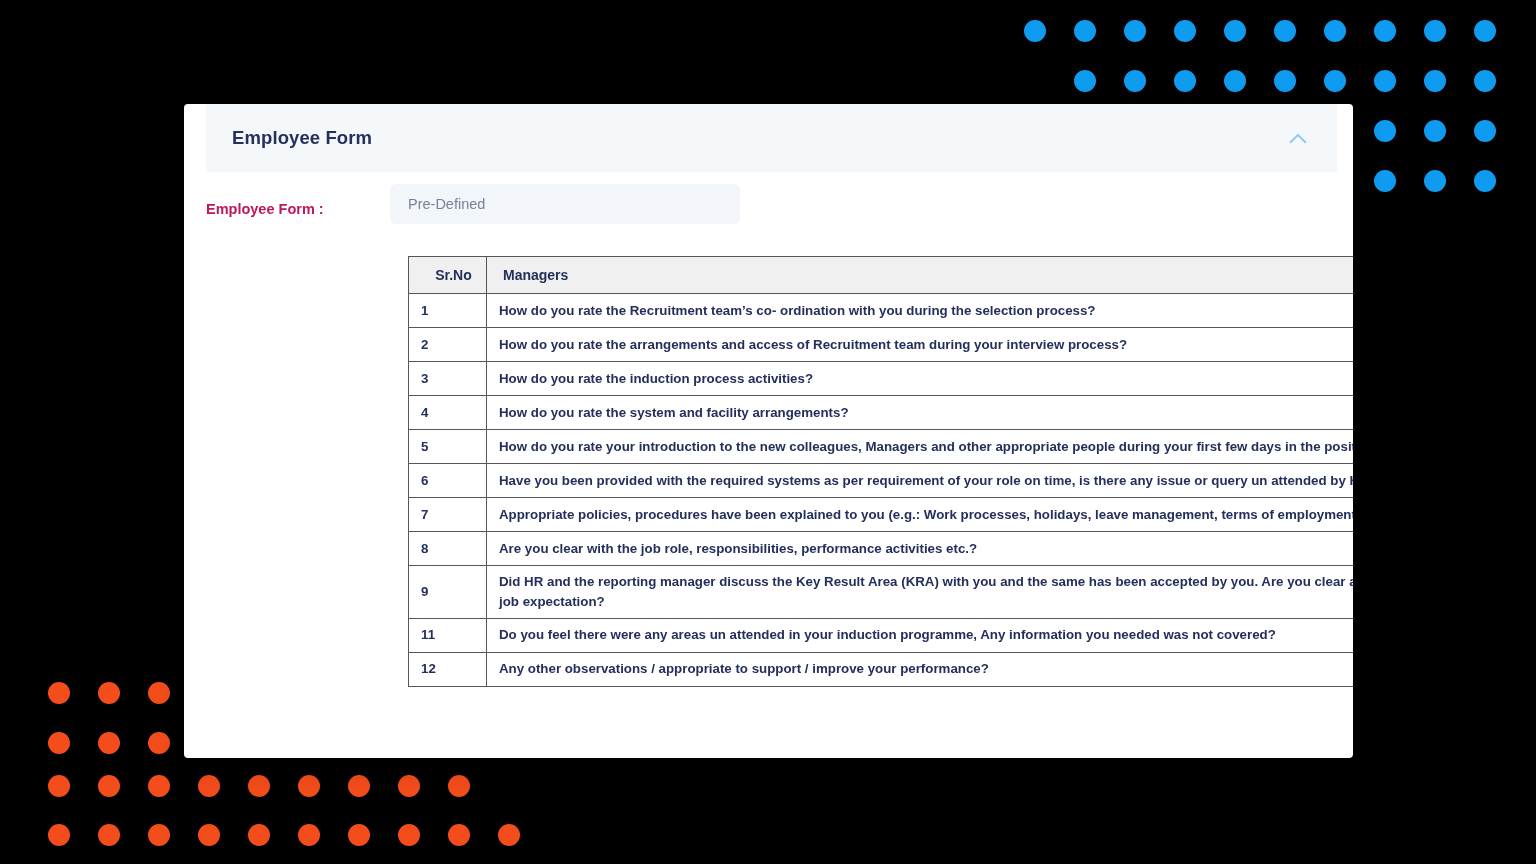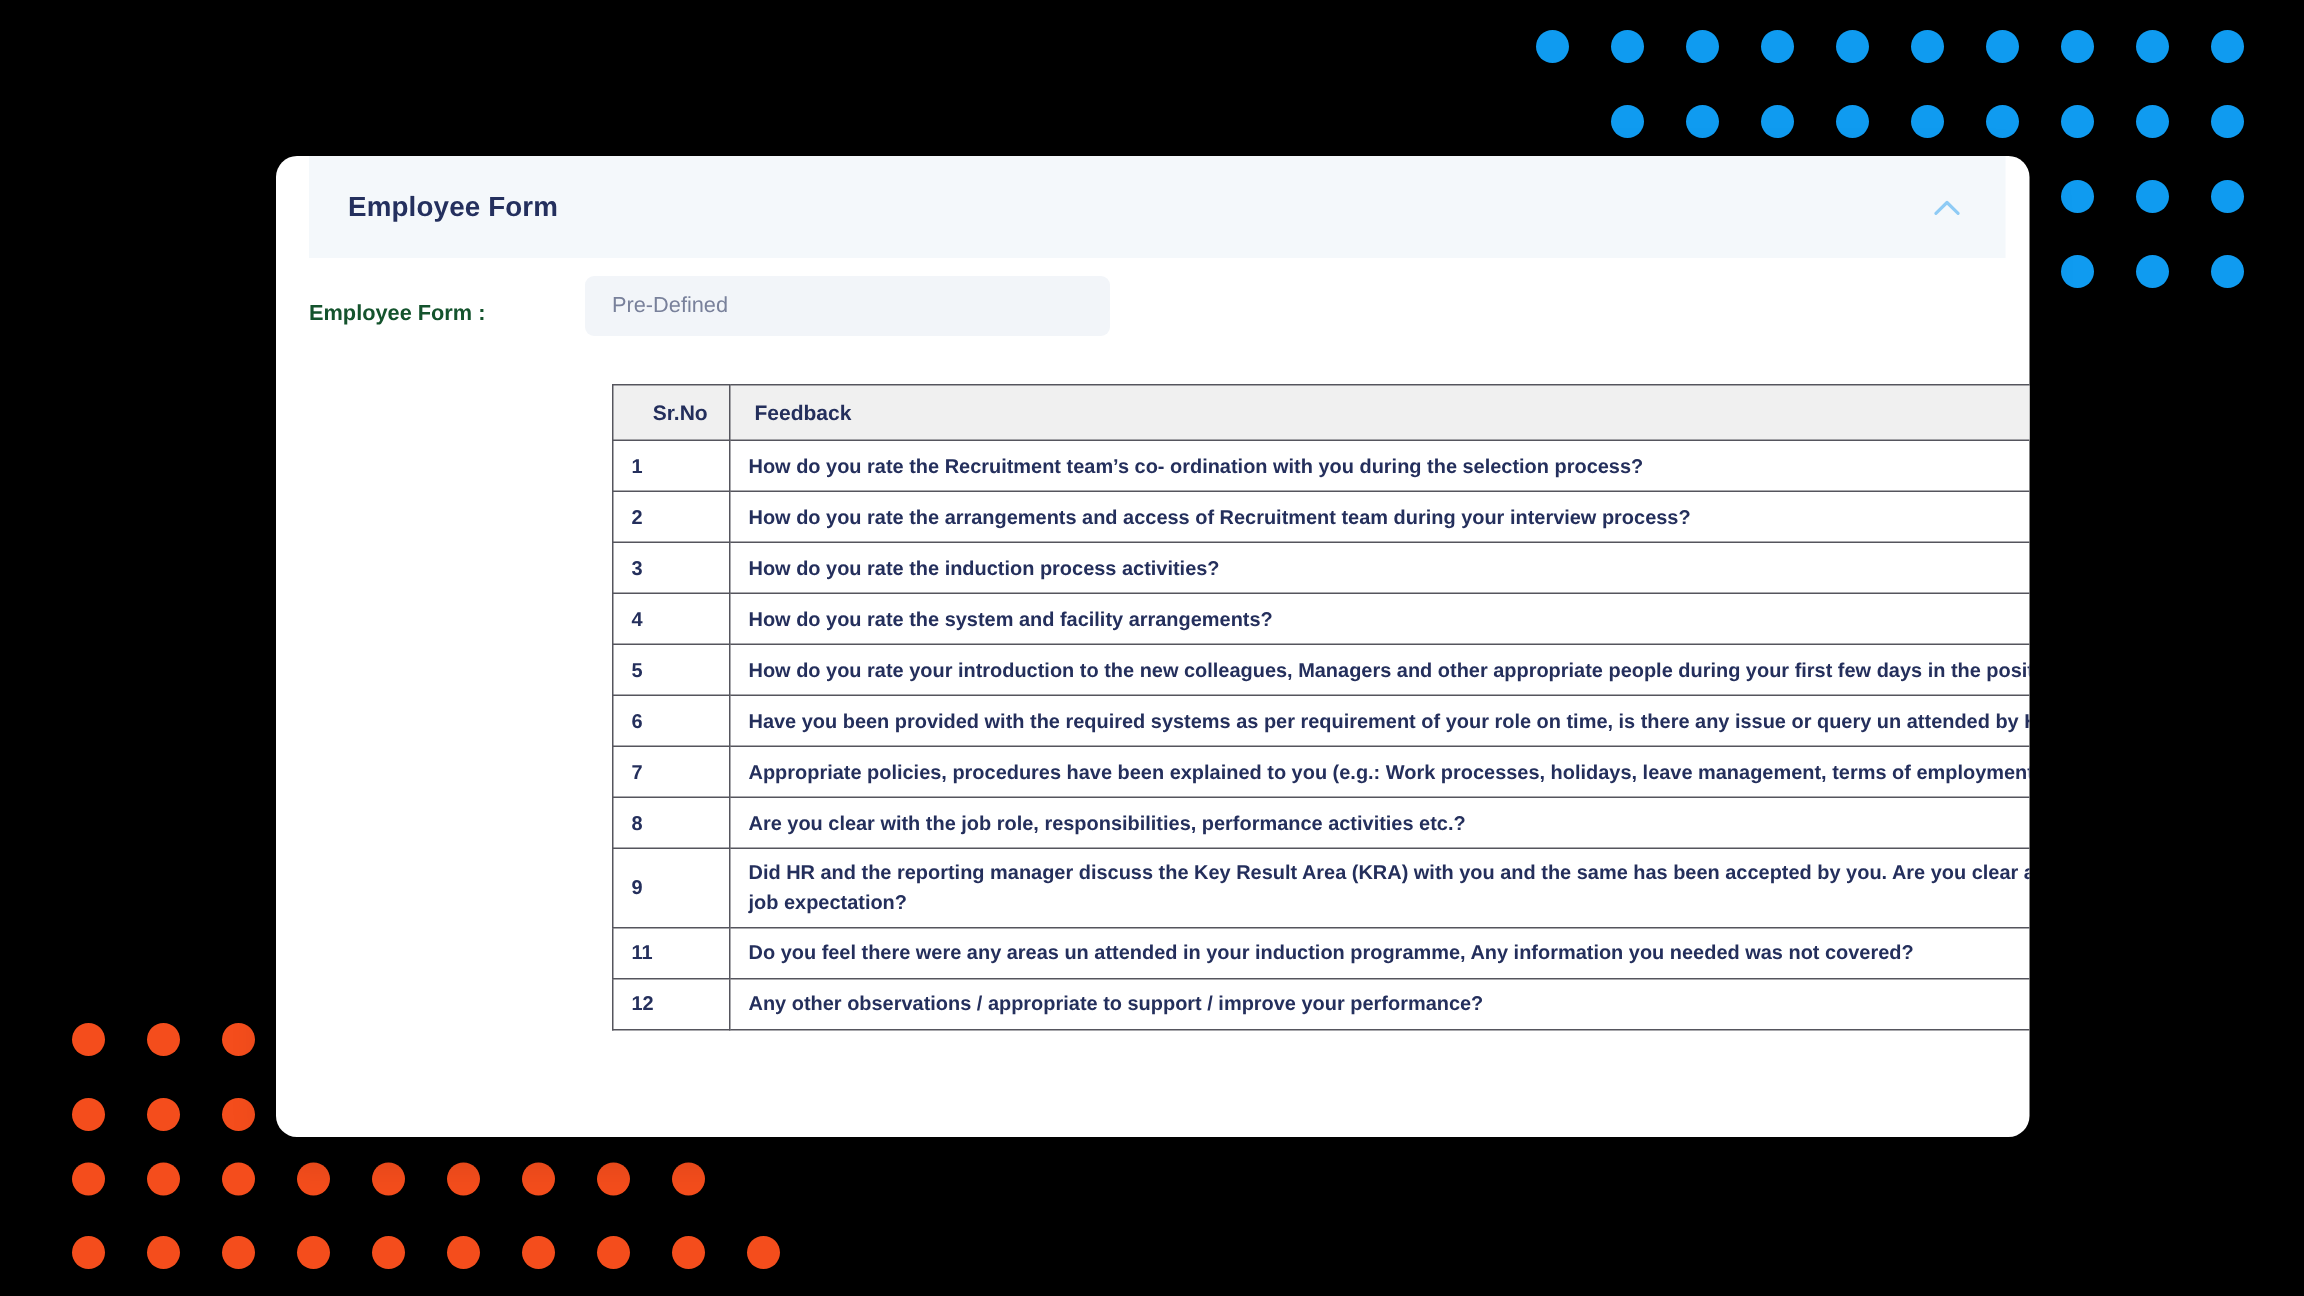--- a/index.html
+++ b/index.html
@@ -34,21 +34,21 @@
   .dot-orange { background: #f44d1c; }
 
   
   .card {
     position: absolute;
     left: 184px;
     top: 104px;
     width: 1169px;
     height: 654px;
     background: #ffffff;
-    border-radius: 14px;
+    border-radius: 4px;
     box-shadow: 0 10px 30px rgba(0,0,0,0.18);
     overflow: hidden;
     z-index: 5;
   }
 
   .card-header {
     position: absolute;
     left: 22px;
     top: 0;
     width: 1131px;
@@ -84,21 +84,21 @@
     left: 22px;
     top: 80px;
     width: 1131px;
     display: flex;
     align-items: flex-start;
   }
 
   .form-label {
     font-size: 14.5px;
     font-weight: 600;
-    color: #14532d;
+    color: #be185d;
     width: 184px;
     padding-top: 17px;
     flex: 0 0 auto;
   }
 
   .form-field {
     width: 350px;
     height: 40px;
     background: #f2f5f9;
     border: none;
@@ -225,21 +225,21 @@
   <div class="form-row">
     <div class="form-label">Employee Form :</div>
     <input class="form-field" type="text" readonly="" placeholder="Pre-Defined" style="">
   </div>
 
   <div class="table-wrap">
     <table class="feedback-table">
       <thead>
         <tr>
           <th class="col-sr">Sr.No</th>
-          <th>Feedback</th>
+          <th>Managers</th>
         </tr>
       </thead>
       <tbody id="table-body">
           <tr>
             <td class="cell-sr">1</td>
             <td class="cell-feedback">How do you rate the Recruitment team’s co- ordination with you during the selection process?</td>
           </tr>
           <tr>
             <td class="cell-sr">2</td>
             <td class="cell-feedback">How do you rate the arrangements and access of Recruitment team during your interview process?</td>

